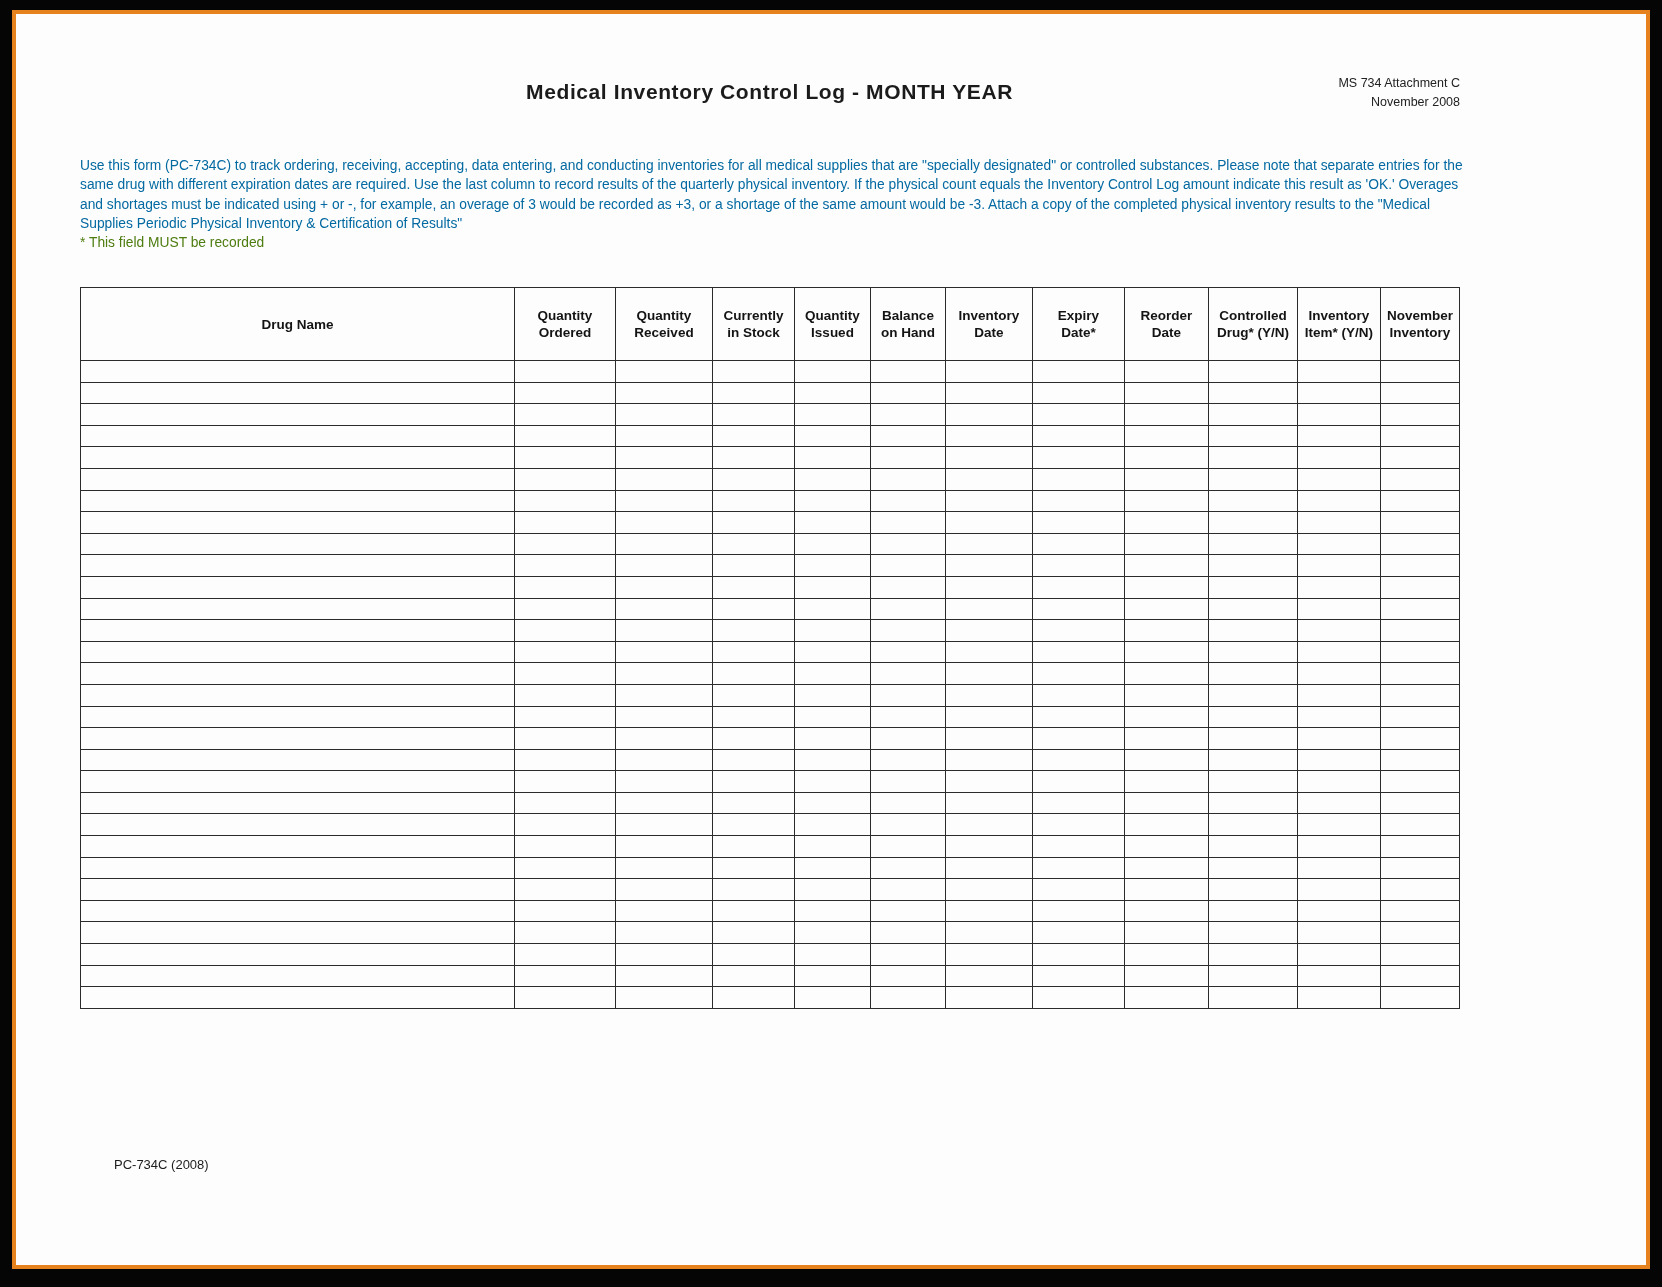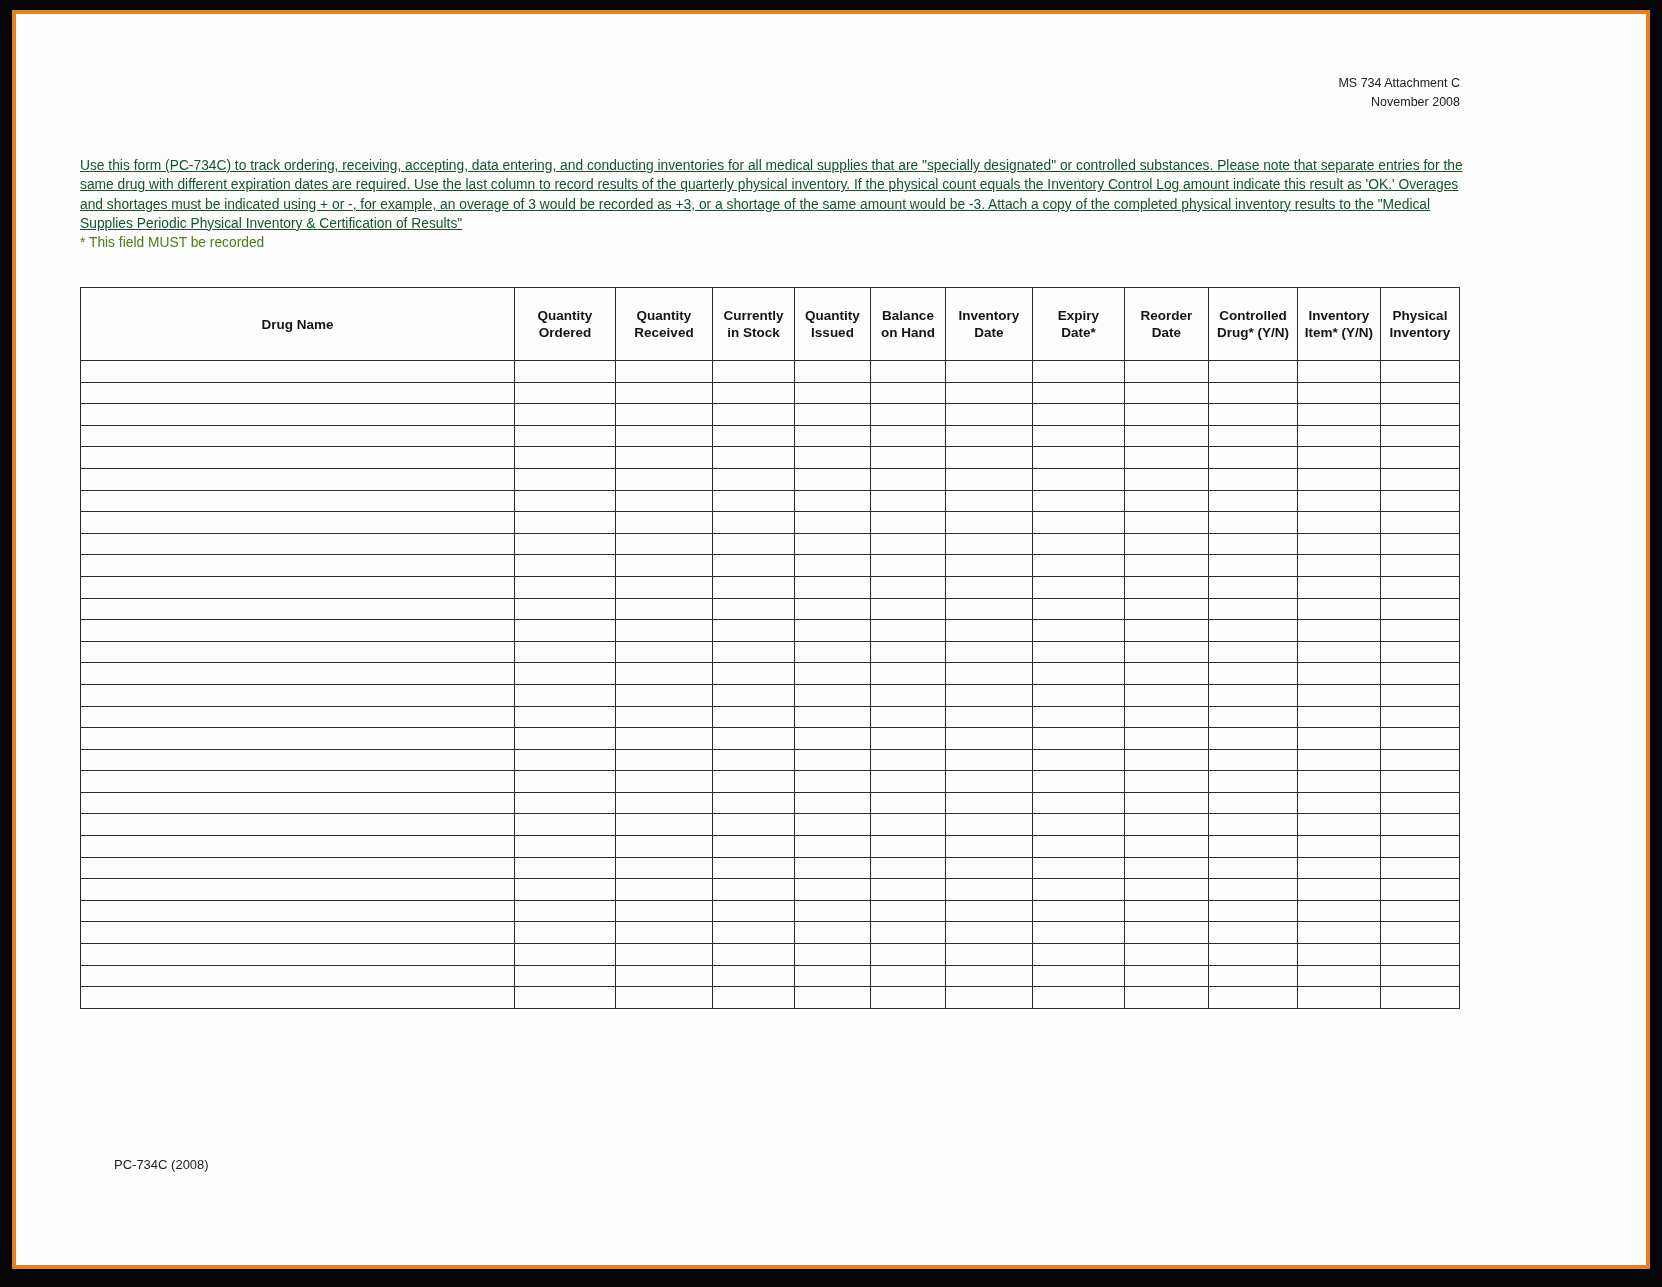--- a/index.html
+++ b/index.html
@@ -46,22 +46,21 @@
     color: #222;
     margin-left: 42px;
   }
   .instructions {
     position: absolute;
     left: 64px;
     top: 142px;
     width: 1384px;
     font-size: 13.8px;
     line-height: 19.3px;
-    color: #14532d;
-    text-decoration: underline;
+    color: #0369a1;
   }
   .required-note {
     position: absolute;
     left: 64px;
     top: 219px;
     font-size: 13.8px;
     line-height: 19.3px;
     color: #4d7c0f;
   }
   table.log {
@@ -101,20 +100,21 @@
     color: #1c1c1c;
     margin-top: 39px;
   }
 </style>
 </head>
 <body>
 
 <div class="canvas">
   <div class="page">
 
+    <div class="title">Medical Inventory Control Log - MONTH YEAR</div>
 
     <div class="attachment">
       <div>MS 734 Attachment C</div>
       <div>November 2008</div>
     </div>
 
     <div class="instructions">Use this form (PC-734C) to track ordering, receiving, accepting, data entering, and conducting inventories for all medical supplies that are "specially designated" or controlled substances. Please note that separate entries for the same drug with different expiration dates are required. Use the last column to record results of the quarterly physical inventory. If the physical count equals the Inventory Control Log amount indicate this result as 'OK.'  Overages and shortages must be indicated using + or -, for example, an overage of 3 would be recorded as +3, or a shortage of the same amount would be -3. Attach a copy of the completed physical inventory results to the "Medical Supplies Periodic Physical Inventory &amp; Certification of Results"</div>
 
     <div class="required-note">* This field MUST be recorded</div>
 
@@ -149,21 +149,21 @@
             <th>Inventory
 Date</th>
             <th>Expiry
 Date*</th>
             <th>Reorder
 Date</th>
             <th>Controlled
 Drug* (Y/N)</th>
             <th>Inventory
 Item* (Y/N)</th>
-            <th>Physical
+            <th>November
 Inventory</th>
           </tr>
         </thead>
       <tbody>
           <tr>
             <td></td>
             <td></td>
             <td></td>
             <td></td>
             <td></td>

